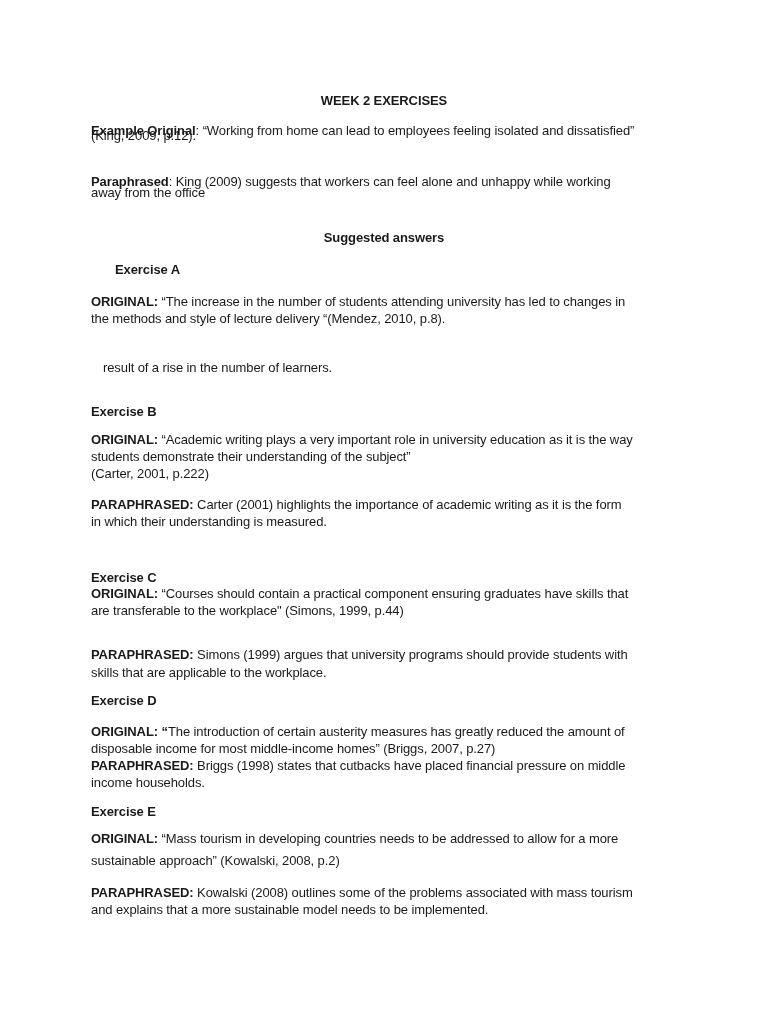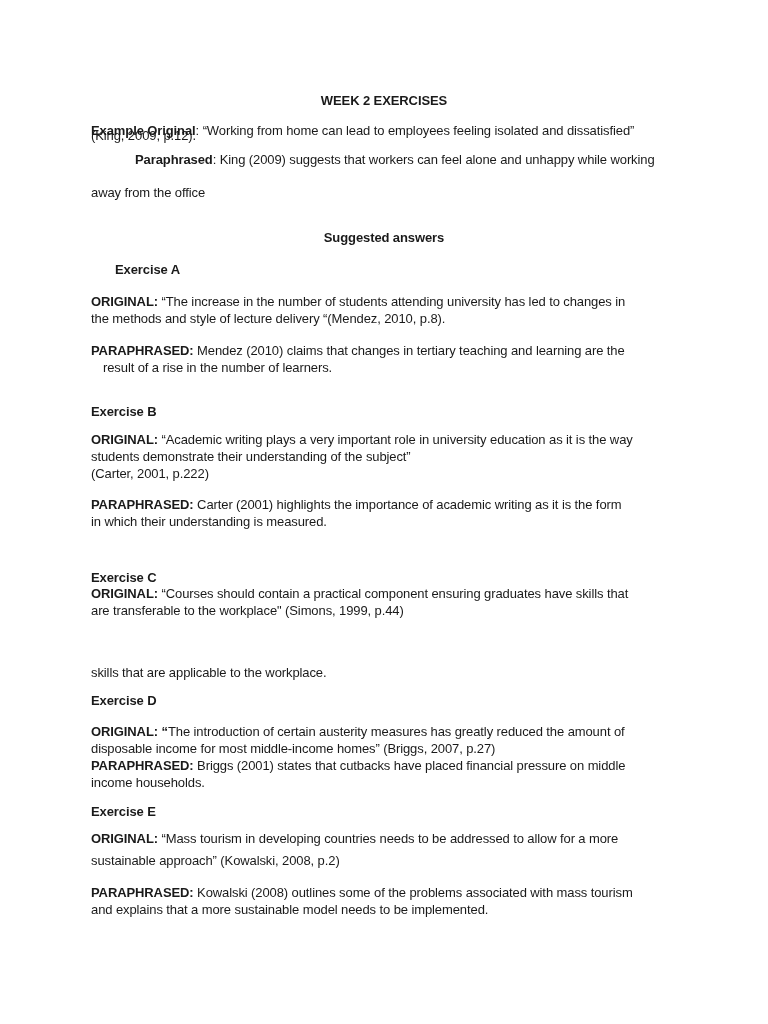--- a/index.html
+++ b/index.html
@@ -13,47 +13,47 @@
 </head>
 <body>
 
 <div class="page">
 
   <div class="ln center" style="top:93px;"><b>WEEK 2 EXERCISES</b></div>
 
   <div class="ln" style="top:123px;"><b>Example Original</b><span>: </span><span>“Working from home can lead to employees feeling isolated and dissatisfied”</span></div>
   <div class="ln" style="top:128px;">(King, 2009, p.12).</div>
 
-  <div class="ln" style="top:152px;margin-left:44px;"><b>Paraphrased</b><span>: </span><span>King (2009) suggests that workers can feel alone and unhappy while working</span></div>
+  <div class="ln" style="top:174px;"><b>Paraphrased</b><span>: </span><span>King (2009) suggests that workers can feel alone and unhappy while working</span></div>
   <div class="ln" style="top:185px;">away from the office</div>
 
   <div class="ln center" style="top:230px;"><b>Suggested answers</b></div>
 
   <div class="ln" style="top:262px;padding-left:24px;"><b>Exercise A</b></div>
   <div class="ln" style="top:294px;"><b>ORIGINAL:</b> <span>“The increase in the number of students attending university has led to changes in</span></div>
   <div class="ln" style="top:311px;">the methods and style of lecture delivery “(Mendez, 2010, p.8).</div>
-  <div class="ln" style="top:343px;"><b>PARAPHRASED:</b> <span>Mendez (2010) claims that changes in tertiary teaching and learning are the</span></div>
   <div class="ln" style="top:360px;padding-left:12px;">result of a rise in the number of learners.</div>
 
   <div class="ln" style="top:404px;"><b>Exercise B</b></div>
   <div class="ln" style="top:432px;"><b>ORIGINAL:</b> <span>“Academic writing plays a very important role in university education as it is the way</span></div>
   <div class="ln" style="top:449px;">students demonstrate their understanding of the subject”</div>
   <div class="ln" style="top:466px;text-align:center;">(Carter, 2001, p.222)</div>
   <div class="ln" style="top:497px;"><b>PARAPHRASED:</b> <span>Carter (2001) highlights the importance of academic writing as it is the form</span></div>
   <div class="ln" style="top:514px;">in which their understanding is measured.</div>
 
   <div class="ln" style="top:558px;margin-top:12px;"><b>Exercise C</b></div>
   <div class="ln" style="top:586px;"><b>ORIGINAL:</b> <span>“Courses should contain a practical component ensuring graduates have skills that</span></div>
   <div class="ln" style="top:603px;">are transferable to the workplace" (Simons, 1999, p.44)</div>
+  <div class="ln" style="top:647px;"><b>PARAPHRASED:</b> <span>Simons (1999) argues that university programs should provide students with</span></div>
   <div class="ln" style="top:665px;">skills that are applicable to the workplace.</div>
 
   <div class="ln" style="top:693px;"><b>Exercise D</b></div>
   <div class="ln" style="top:724px;"><b>ORIGINAL:</b> <b>“</b><span>The introduction of certain austerity measures has greatly reduced the amount of</span></div>
   <div class="ln" style="top:741px;">disposable income for most middle-income homes” (Briggs, 2007, p.27)</div>
-  <div class="ln" style="top:758px;"><b>PARAPHRASED:</b> <span>Briggs (2001) states that cutbacks have placed financial pressure on middle</span></div>
+  <div class="ln" style="top:758px;"><b>PARAPHRASED:</b> <span>Briggs (1998) states that cutbacks have placed financial pressure on middle</span></div>
   <div class="ln" style="top:775px;">income households.</div>
 
   <div class="ln" style="top:804px;"><b>Exercise E</b></div>
   <div class="ln" style="top:831px;"><b>ORIGINAL:</b> <span>“Mass tourism in developing countries needs to be addressed to allow for a more</span></div>
   <div class="ln" style="top:853px;">sustainable approach” (Kowalski, 2008, p.2)</div>
   <div class="ln" style="top:885px;"><b>PARAPHRASED:</b> <span>Kowalski (2008) outlines some of the problems associated with mass tourism</span></div>
   <div class="ln" style="top:902px;">and explains that a more sustainable model needs to be implemented.</div>
 
 </div>
 

